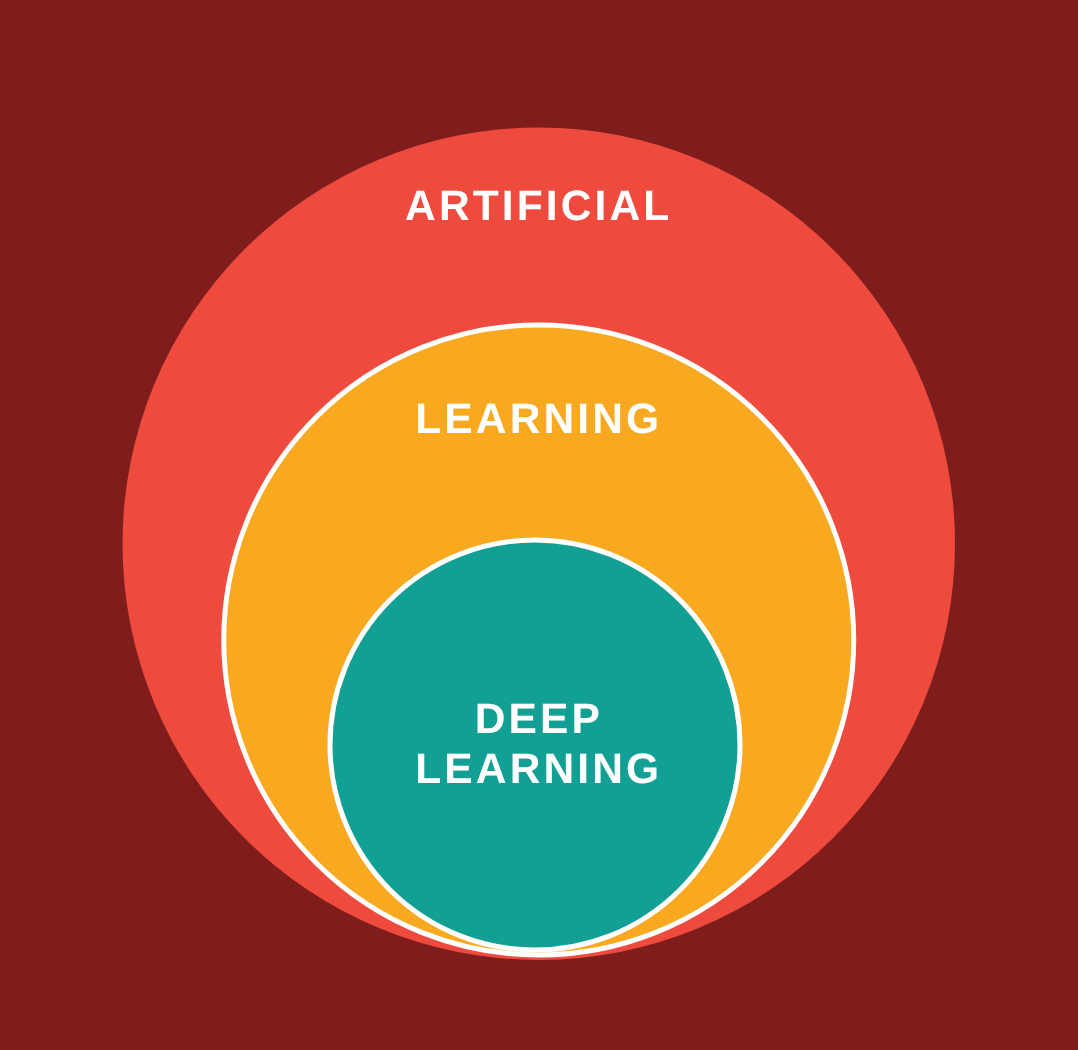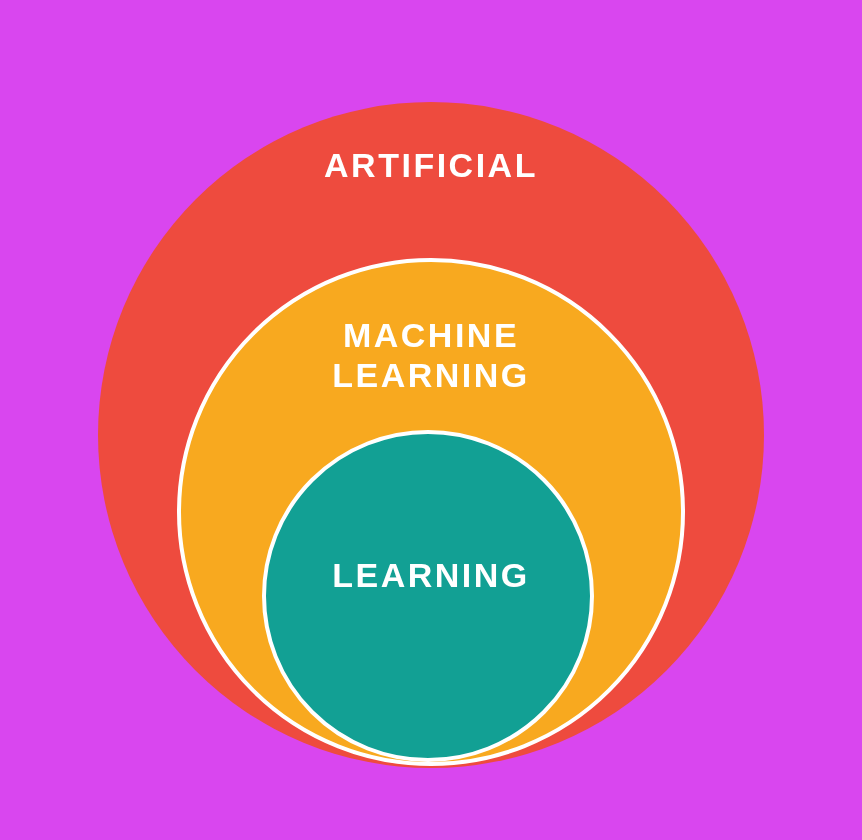--- a/index.html
+++ b/index.html
@@ -4,21 +4,21 @@
 <style>
   html, body {
     margin: 0;
     padding: 0;
     background: #ffffff;
   }
   .canvas {
     position: relative;
     width: 862px;
     height: 840px;
-    background: #d946ef;
+    background: #7f1d1d;
     overflow: hidden;
     font-family: "Liberation Sans", sans-serif;
   }
   .circle {
     position: absolute;
     border-radius: 50%;
     box-sizing: border-box;
   }
   
   .circle-ai {
@@ -72,21 +72,21 @@
 
   <div class="circle circle-ml"></div>
 
   <div class="circle circle-dl"></div>
 
   <div class="label label-ai">
     <span>ARTIFICIAL</span>
   </div>
 
   <div class="label label-ml">
-    <span>MACHINE</span>
     <span>LEARNING</span>
   </div>
 
   <div class="label label-dl">
+    <span>DEEP</span>
     <span>LEARNING</span>
   </div>
 
 </div>
 
 </body></html>

